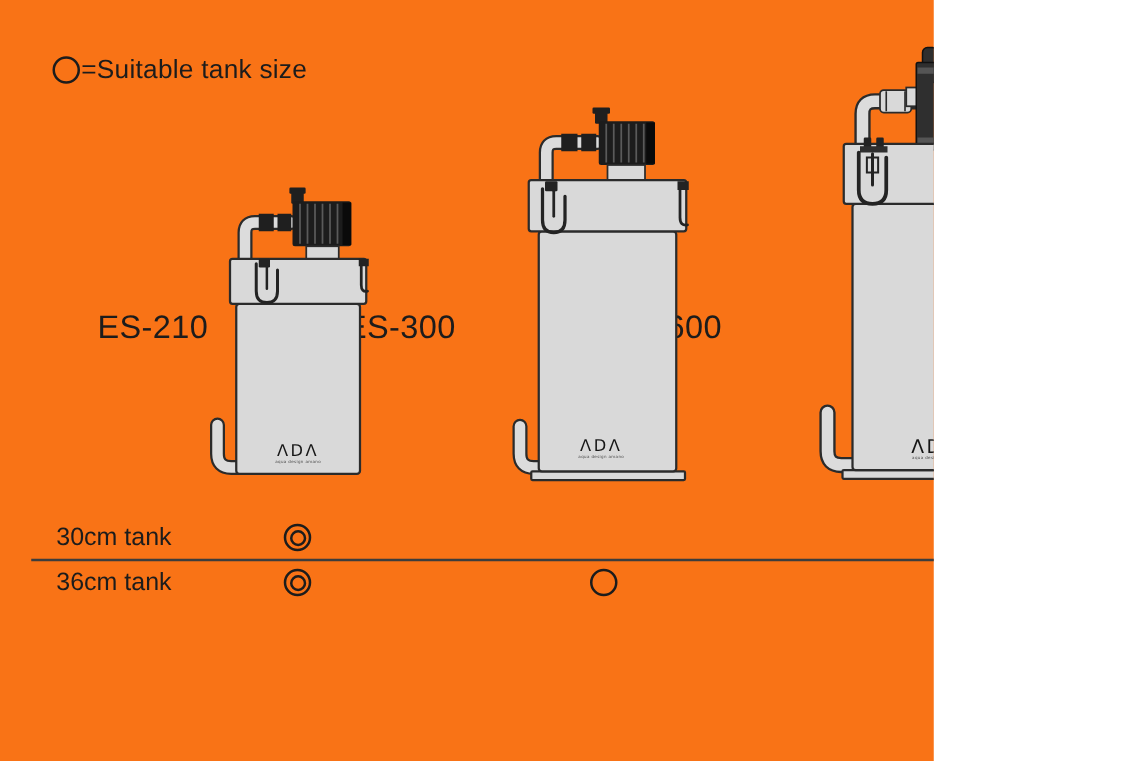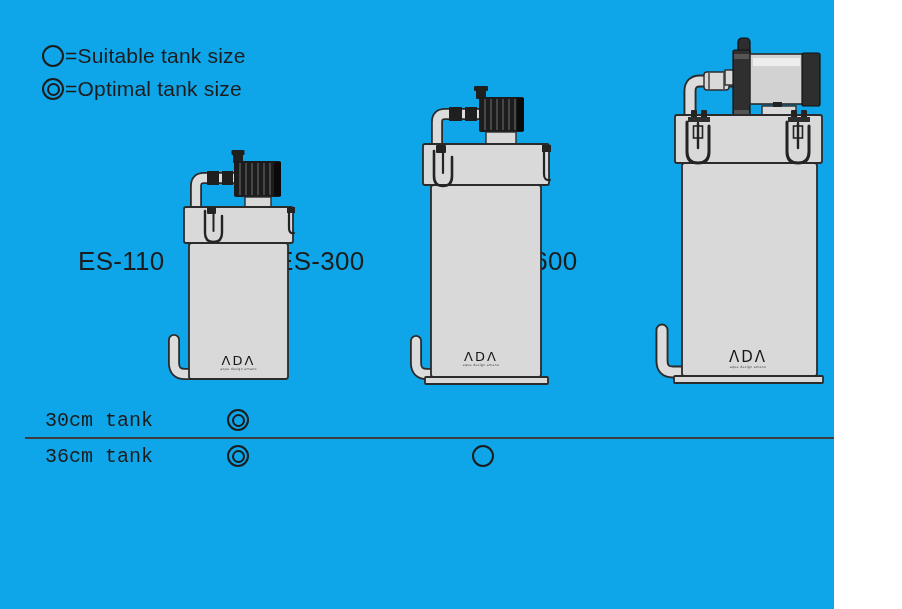--- a/index.html
+++ b/index.html
@@ -1,17 +1,17 @@
 <!DOCTYPE html>
 <html><head>
 <meta charset="utf-8">
 <style>
   html,body{margin:0;padding:0;background:#ffffff;}
   .stage{
-    position:relative;width:834px;height:609px;background:#0ea5e9;overflow:hidden;
+    position:relative;width:747px;height:609px;background:#f97316;overflow:hidden;
     font-family:"Liberation Sans",sans-serif;color:#1c1c1c;
   }
   
   .legend{position:absolute;left:42px;top:44px;display:flex;flex-direction:column;gap:9px;}
   .legend-row{display:flex;align-items:center;gap:1px;}
   .legend-text{font-size:21px;letter-spacing:.2px;white-space:nowrap;}
   
   .symbol{display:inline-block;width:22px;height:22px;box-sizing:border-box;position:relative;flex:0 0 auto;}
   .symbol[data-symbol="suitable"]{border:2px solid #1c1c1c;border-radius:50%;}
   .symbol[data-symbol="optimal"]{border:2px solid #1c1c1c;border-radius:50%;}
@@ -27,44 +27,40 @@
   .pipe-outer{fill:none;stroke:#2b2b2b;stroke-width:12;stroke-linecap:round;}
   .pipe-inner{fill:none;stroke:#dcdcdc;stroke-width:8.4;stroke-linecap:round;}
   .pipe-outer.big{stroke-width:13;}
   .pipe-inner.big{stroke-width:9.2;}
   .dark{fill:#1f1f1f;}
   .rib{stroke:#5a5a5a;stroke-width:1.4;}
   .clip-bail{fill:none;stroke:#232323;stroke-linecap:round;}
   .ada{font-family:"DejaVu Sans",sans-serif;font-size:13px;letter-spacing:2px;text-anchor:middle;fill:#161616;}
   .ada-sub{font-family:"DejaVu Sans",sans-serif;font-size:3.2px;letter-spacing:.3px;text-anchor:middle;fill:#4a4a4a;}
   
-  .tank-table{position:absolute;left:25px;top:404px;width:843px;font-family:Liberation Mono, monospace;}
+  .tank-table{position:absolute;left:25px;top:414px;width:843px;}
   .t-row{position:relative;height:34.8px;box-sizing:border-box;border-bottom:2px solid #3d3d3d;display:flex;align-items:center;}
   .t-row:last-child{border-bottom:none;}
   .t-label{margin-left:20px;font-size:20px;white-space:nowrap;}
   .t-row .symbol{position:absolute;top:50%;transform:translateY(-50%);}
   .col-1{left:202px;} .col-2{left:447px;} .col-3{left:712px;}
 </style>
 </head>
 <body>
 
 <div class="stage">
 
   <div class="legend">
     <div class="legend-row">
       <span class="symbol" data-symbol="suitable"></span>
       <span class="legend-text">=Suitable tank size</span>
     </div>
-    <div class="legend-row">
-      <span class="symbol" data-symbol="optimal"></span>
-      <span class="legend-text">=Optimal tank size</span>
-    </div>
   </div>
 
-  <div class="product-label" style="left:78px">ES-110</div>
+  <div class="product-label" style="left:78px">ES-210</div>
   <div class="product-label" style="left:276px">ES-300</div>
   <div class="product-label" style="left:489px">ES-600</div>
 
   <svg class="filter-svg" style="left:160px;top:148px" width="142" height="236" viewBox="0 0 142 236">
     <g>
       <path class="pipe-outer" d="M14 192 L14 215 Q14 226 25 226 L31 226"></path>
       <path class="pipe-inner" d="M14 192 L14 215 Q14 226 25 226 L31 226"></path>
     </g>
     <g>
       <path class="pipe-outer" d="M73 30 L44 30 Q36 30 36 38 L36 64"></path>

